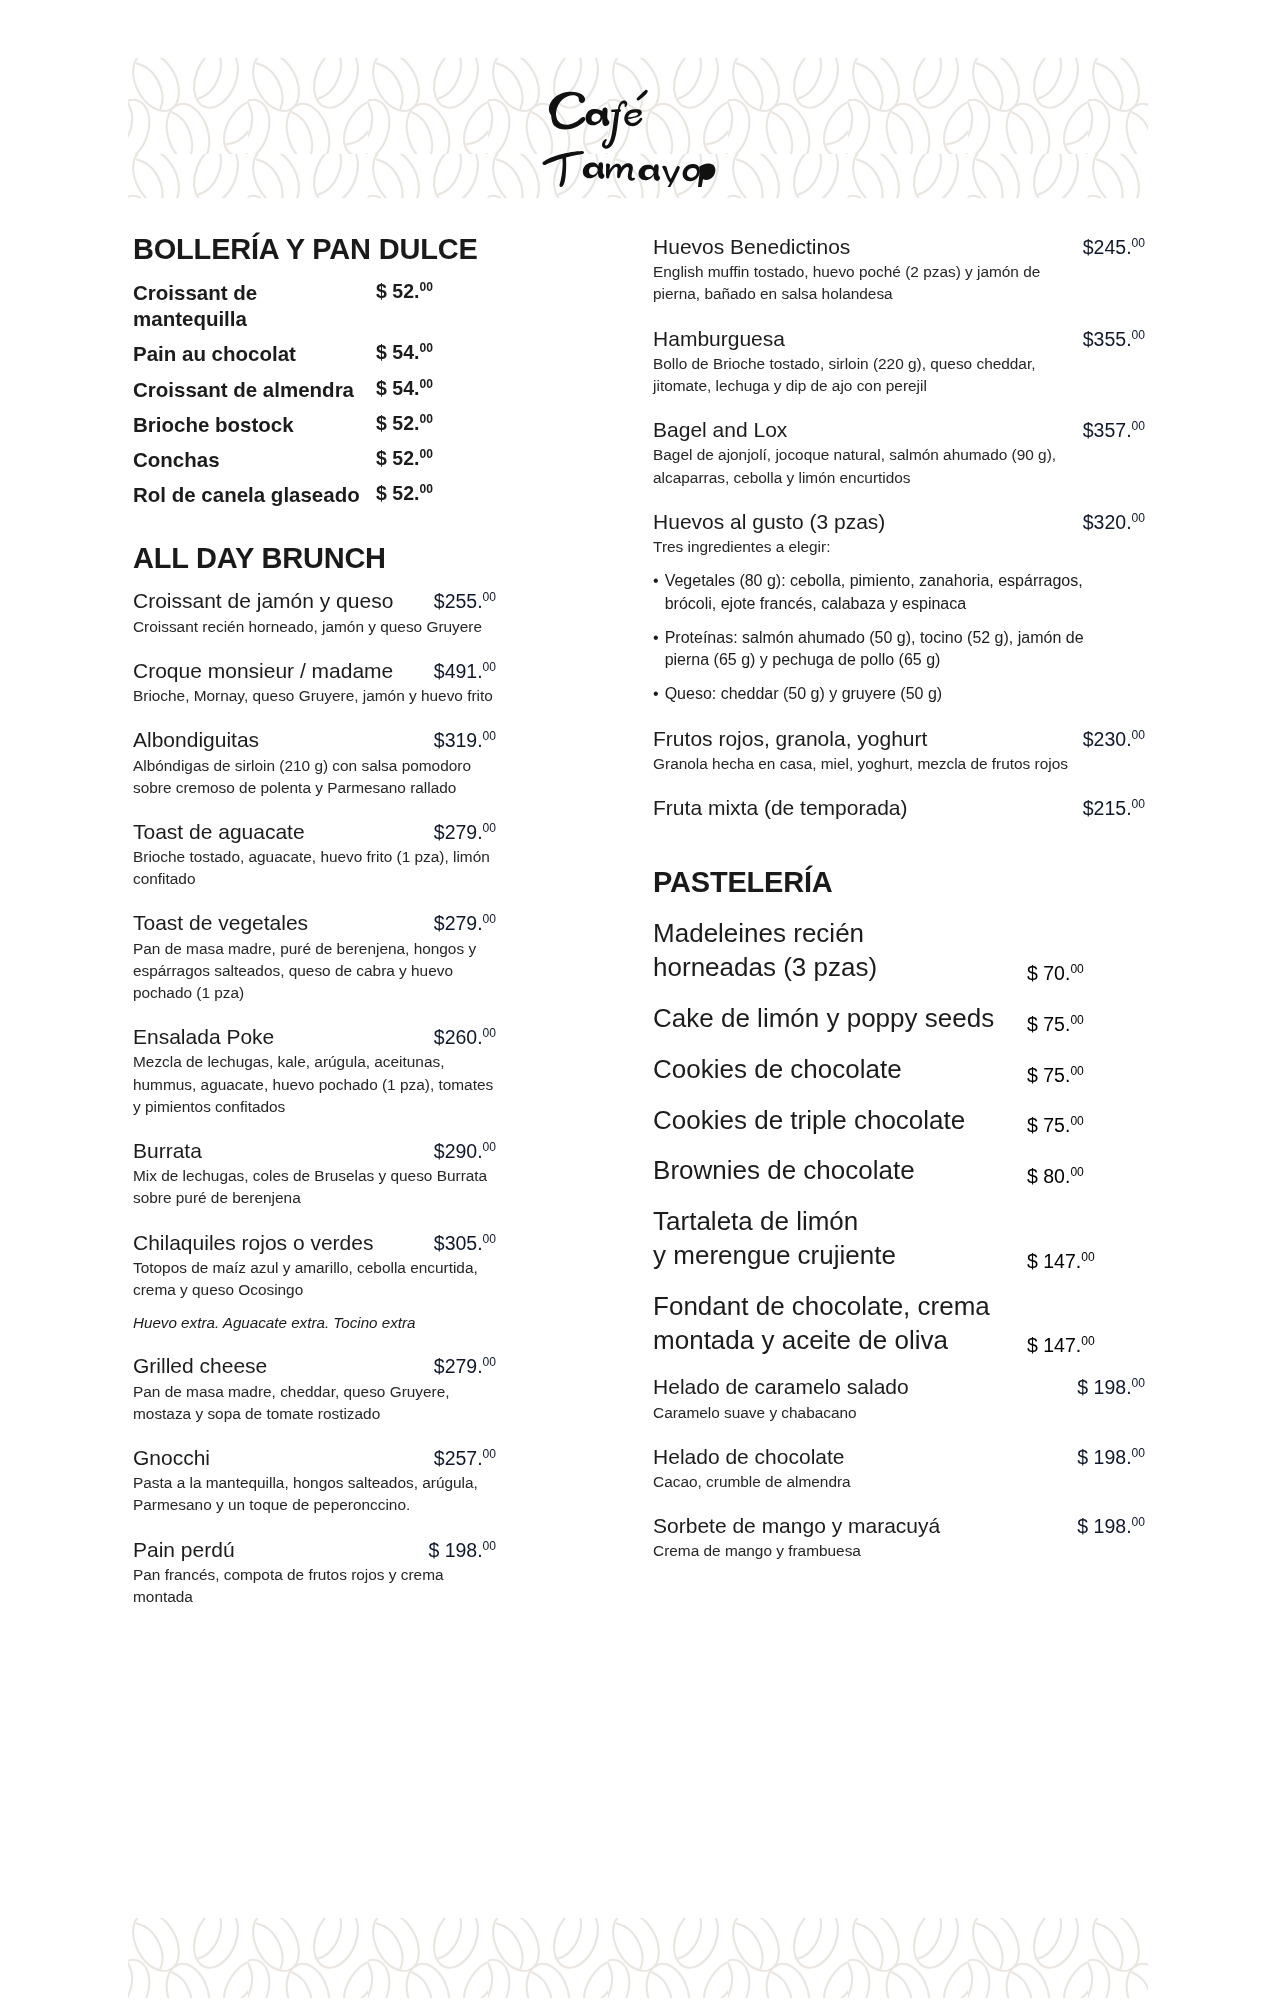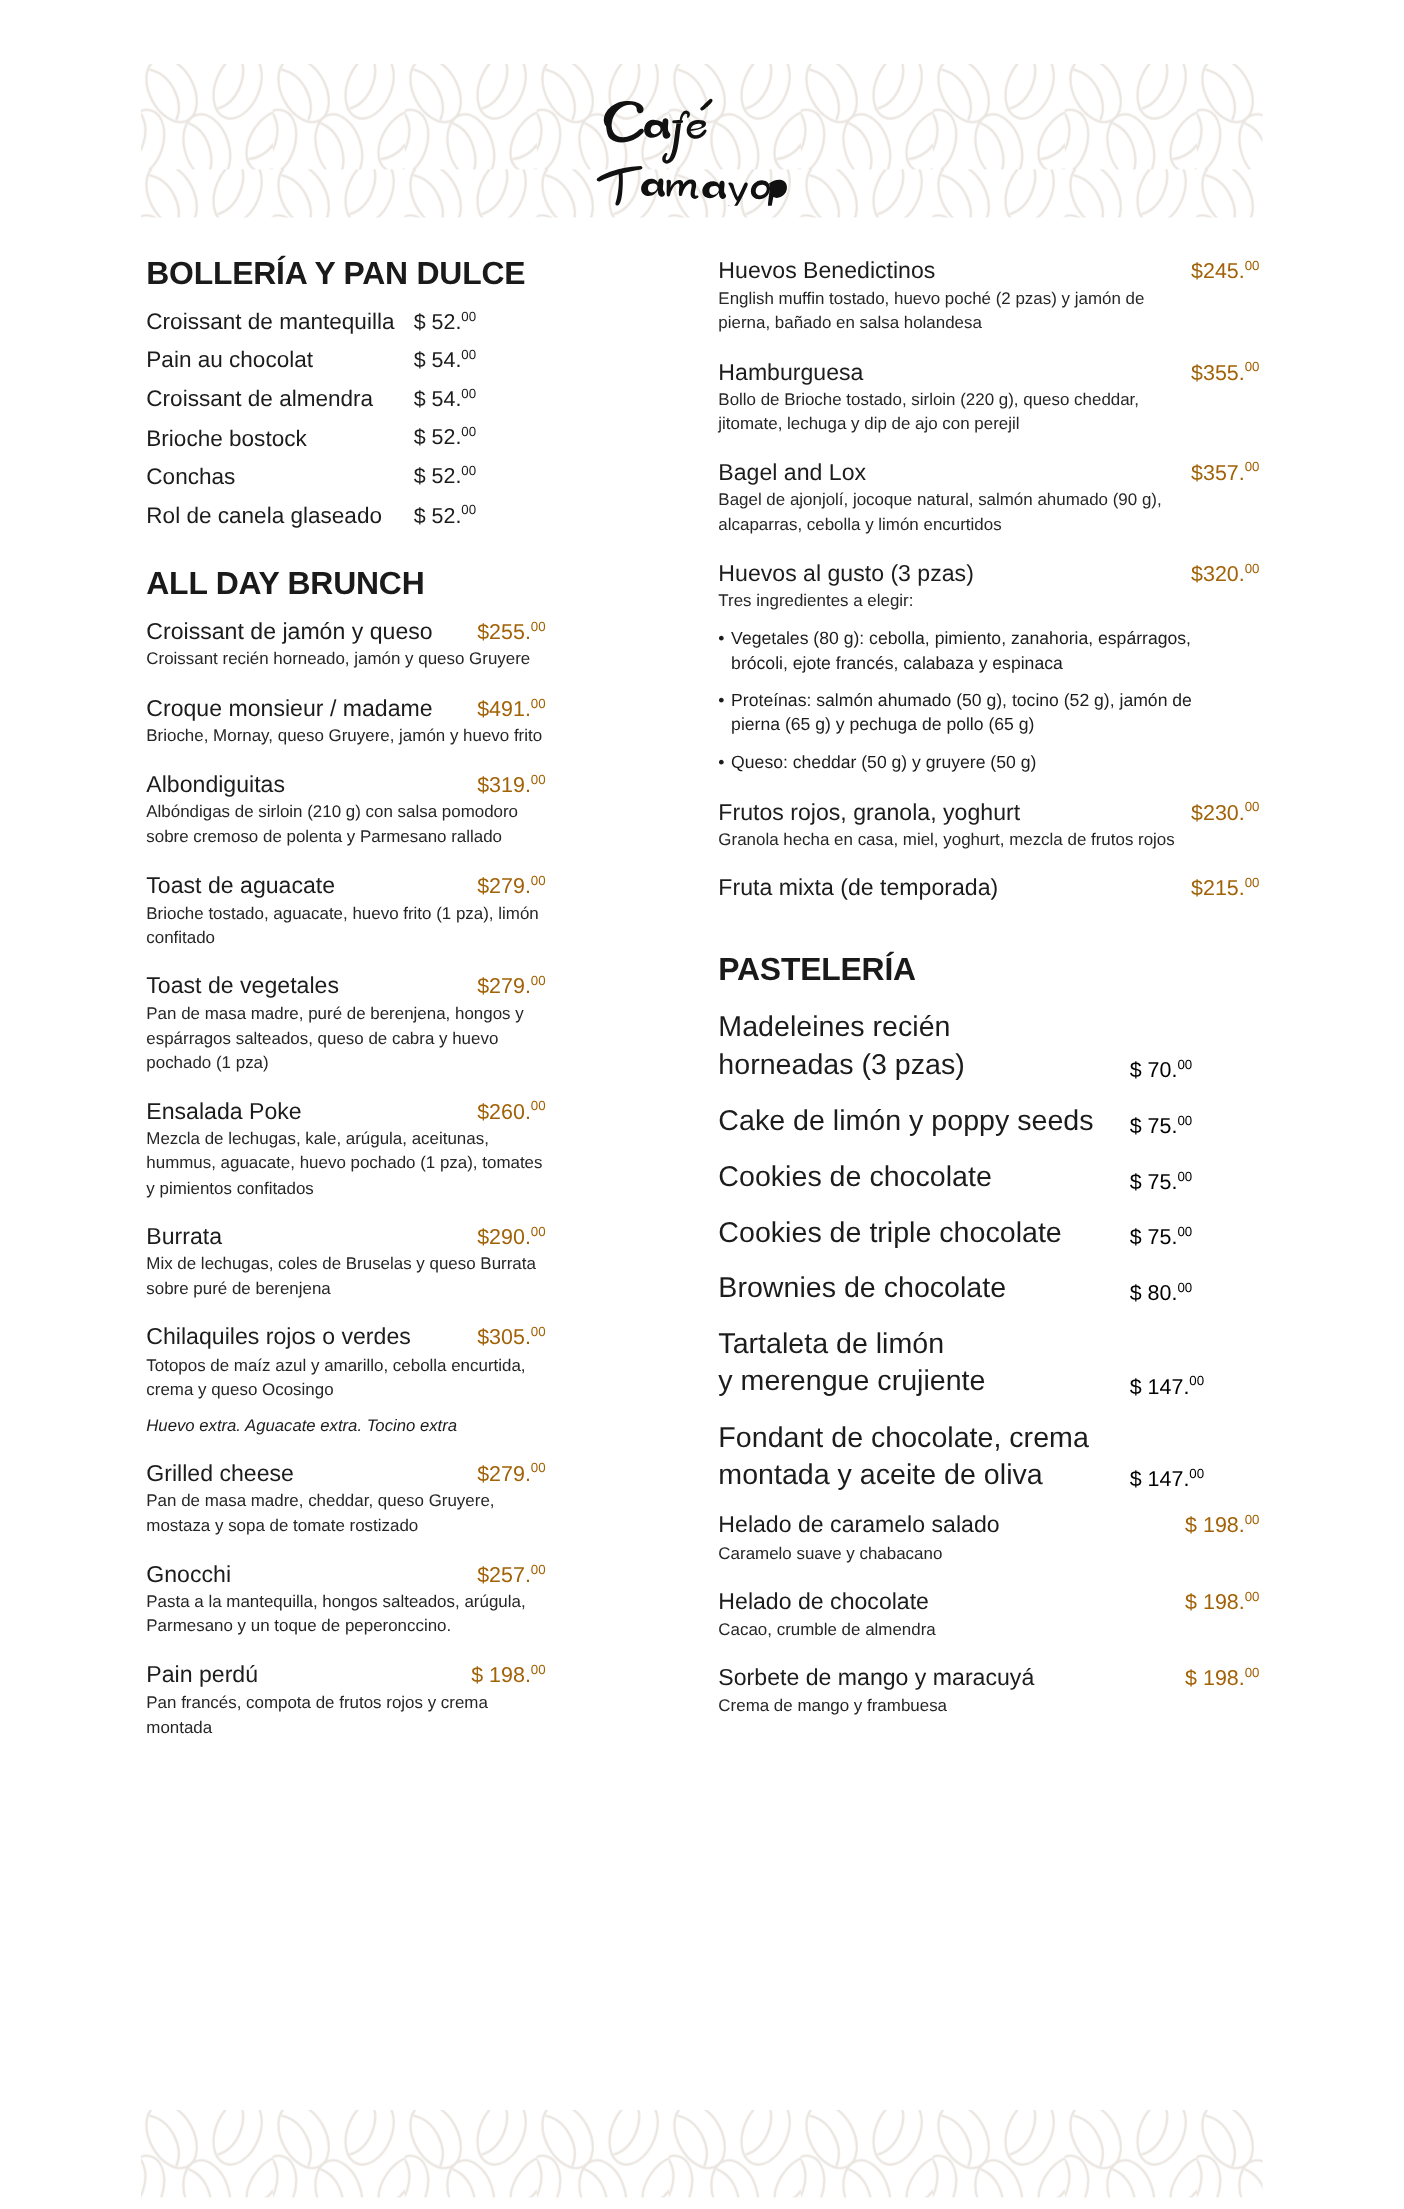--- a/index.html
+++ b/index.html
@@ -77,22 +77,23 @@
     margin: 0 0 14px 0;
     line-height: 1.1;
   }
   .section-title.spaced-top { margin-top: 34px; }
   .section-title.pasteleria { margin-top: 46px; margin-bottom: 18px; }
   .section-title.postres { margin-top: 52px; margin-bottom: 14px; }
 
   
   .row {
     display: flex;
-    align-items: center;
+    align-items: flex-start;
     margin-bottom: 10px;
+    font-weight: bold;
   }
   .row .nm {
     font-size: 20.5px;
     color: #1c1c1c;
     line-height: 1.28;
     flex: 1 1 auto;
     padding-right: 10px;
   }
   .row .pr {
     font-size: 19.5px;
@@ -119,21 +120,21 @@
     justify-content: space-between;
   }
   .item-name {
     font-size: 21px;
     color: #1c1c1c;
     line-height: 1.25;
     padding-right: 14px;
   }
   .item-price {
     font-size: 19.5px;
-    color: #a16207;
+    color: #0f172a;
     white-space: nowrap;
     flex: 0 0 auto;
   }
   .item-price sup {
     font-size: 0.62em;
     vertical-align: super;
     line-height: 0;
   }
   .item-desc {
     font-size: 15.4px;

